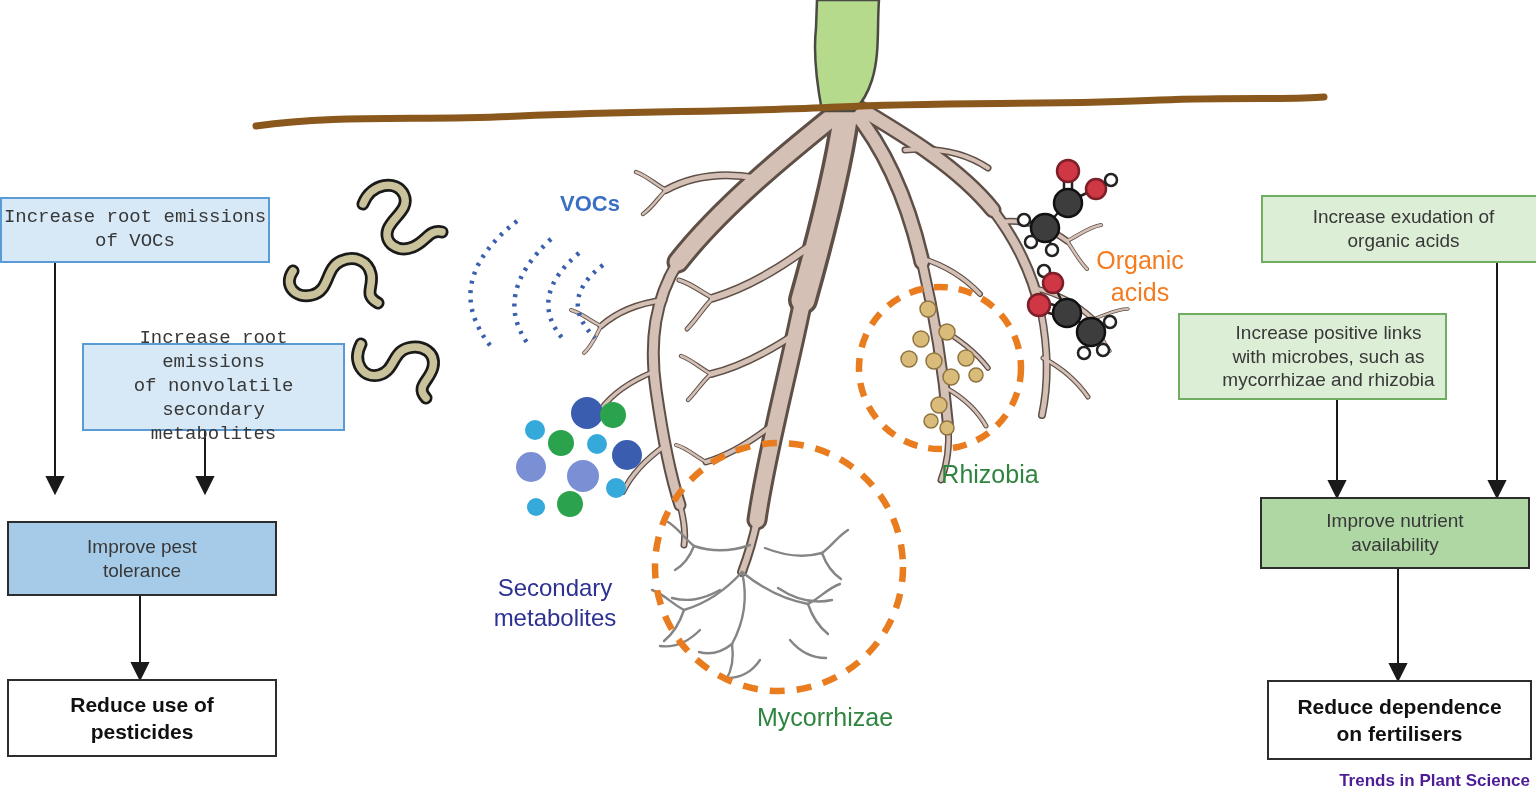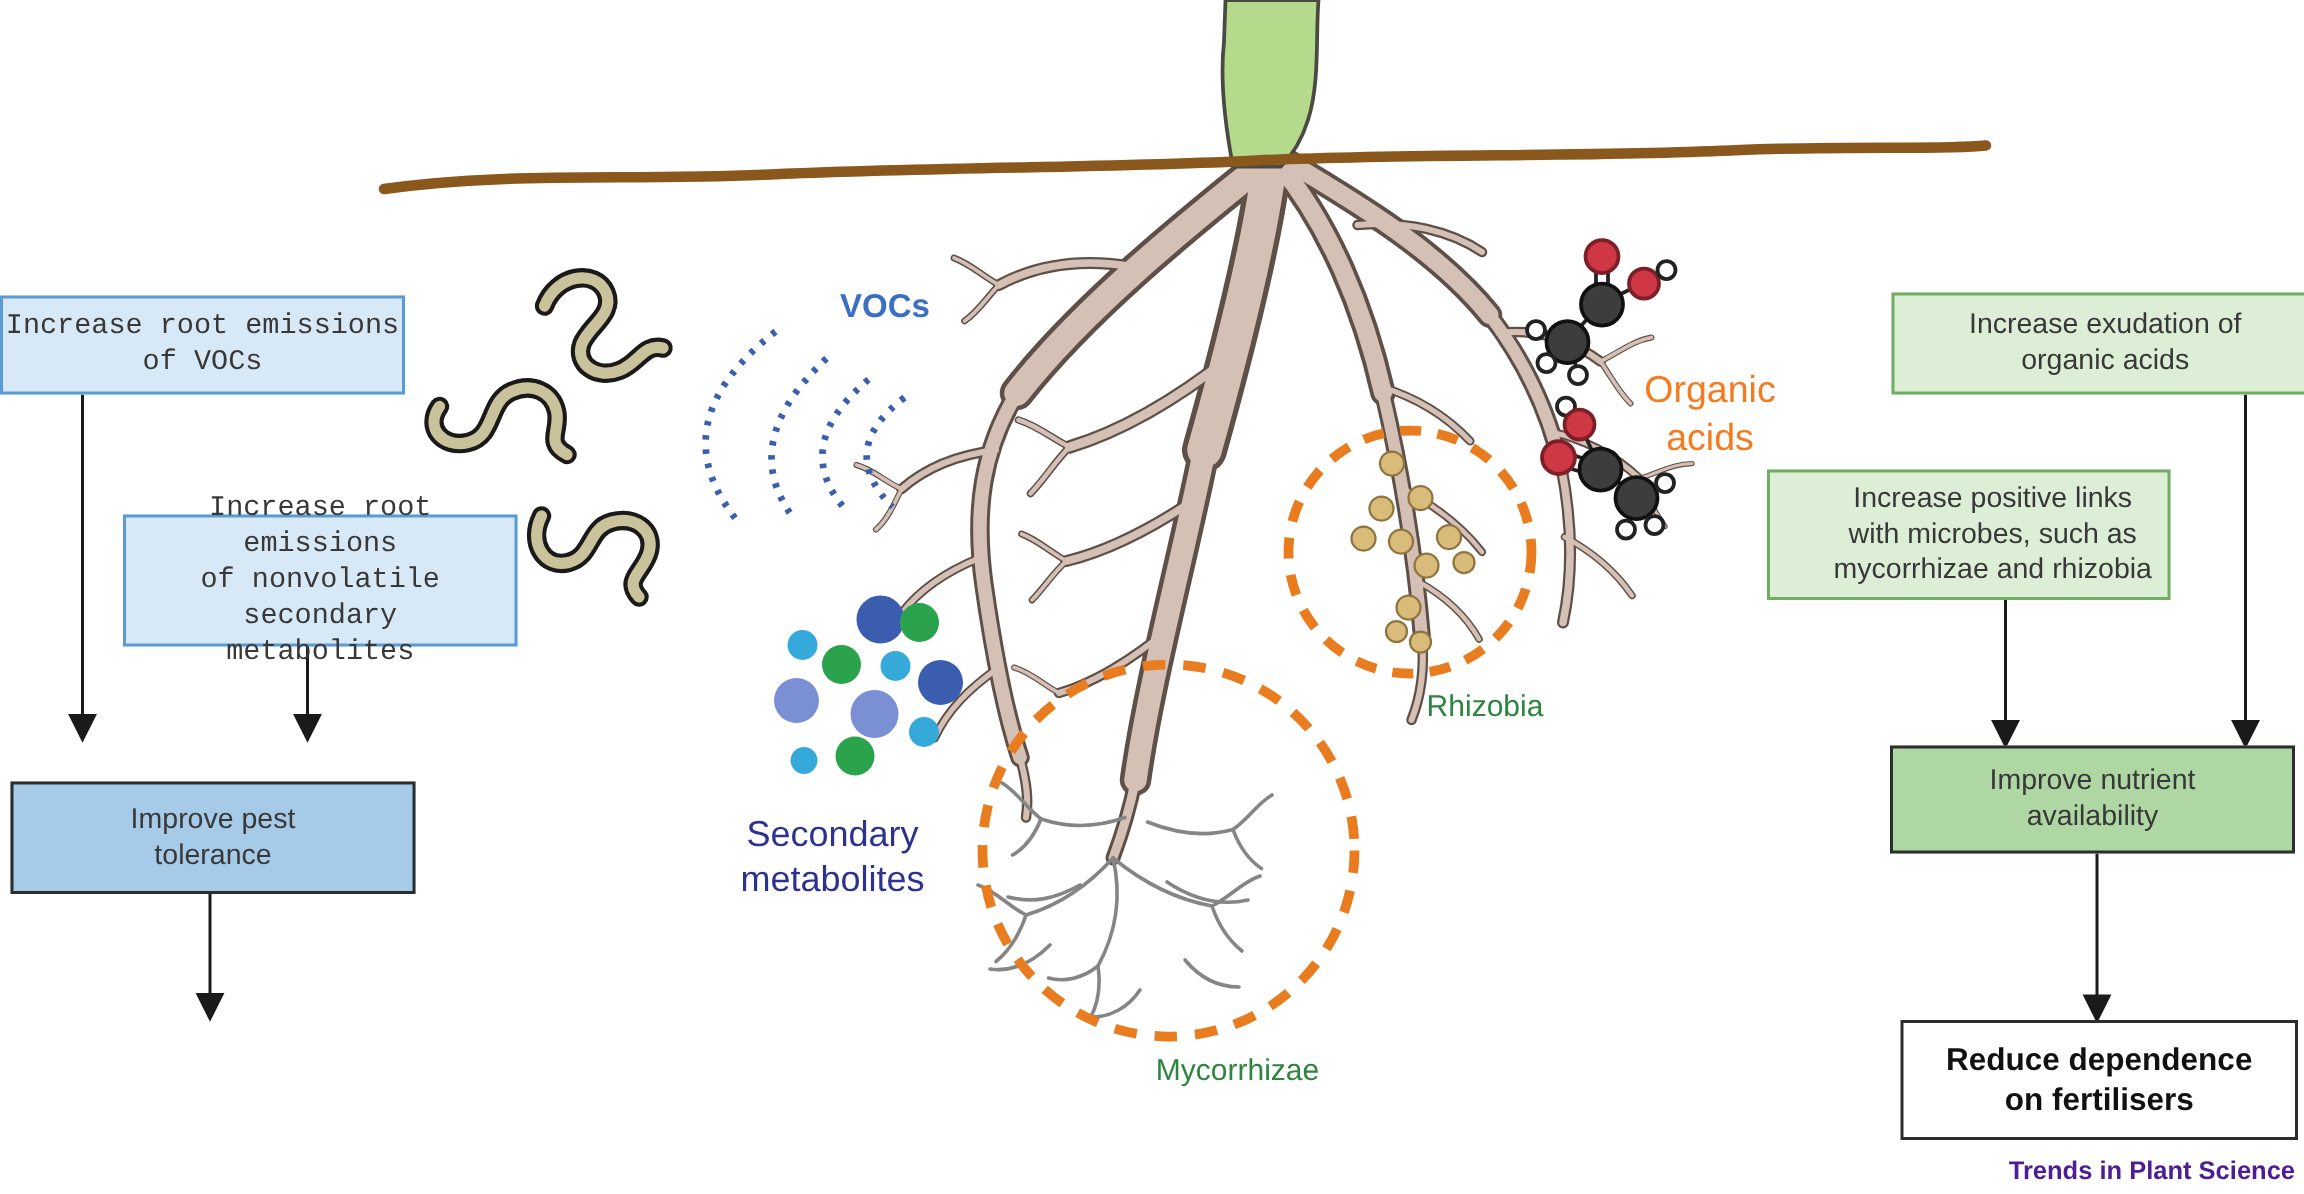--- a/index.html
+++ b/index.html
@@ -11,21 +11,21 @@
        font-size:19px;line-height:1.26;color:#383838;background:#fff;
        border:2px solid #2d2d2d;}
   .blue-light{background:var(--box-blue-light,#d7e9f6);border-color:var(--box-blue-border,#5b9bd5);font-family:Liberation Mono, monospace;}
   .blue-mid{background:var(--box-blue-mid,#a6cbe8);border-color:#2d2d2d;}
   .green-light{background:var(--box-green-light,#ddeed7);border-color:var(--box-green-border,#6fad62);}
   .green-mid{background:var(--box-green-mid,#aed7a4);border-color:#2d2d2d;}
   .outcome{font-weight:bold;font-size:21px;color:#111;line-height:1.3;}
   .lbl{position:absolute;white-space:pre-line;text-align:center;}
   .lbl-vocs{color:var(--label-blue,#3a6fc4);font-size:22px;font-weight:bold;}
   .lbl-navy{color:var(--label-navy,#2c3192);font-size:24px;line-height:1.25;}
-  .lbl-green{color:var(--label-green,#2e8540);font-size:20px;}
+  .lbl-green{color:var(--label-green,#2e8540);font-size:25px;}
   .lbl-orange{color:var(--label-orange,#f47b20);font-size:25px;line-height:1.28;}
   .footer{position:absolute;right:6px;top:771px;font-size:17px;font-weight:bold;color:#4c1d95;}
 </style>
 </head>
 <body>
 
 <div class="stage">
 
   <svg class="art" width="1536" height="796" viewBox="0 0 1536 796">
 
@@ -254,37 +254,39 @@
   <div class="box blue-light" style="left:0;top:197;left:0px;top:197px;width:270px;height:66px;">Increase root emissions
 of VOCs</div>
 
   <div class="box blue-light" style="left:82px;top:343px;width:263px;height:88px;">Increase root emissions
 of nonvolatile secondary
 metabolites</div>
 
   <div class="box blue-mid" style="left:7px;top:493px;width:270px;height:75px;margin-top:28px;">Improve pest
 tolerance</div>
 
+  <div class="box outcome" style="left:7px;top:679px;width:270px;height:78px;">Reduce use of
+pesticides</div>
 
   <div class="box green-light" style="left:1261px;top:195px;width:285px;height:68px;">Increase exudation of
 organic acids</div>
 
   <div class="box green-light" style="left:1178px;top:313px;width:269px;height:87px;padding-left:32px;">Increase positive links
 with microbes, such as
 mycorrhizae and rhizobia</div>
 
   <div class="box outcome" style="left:1267px;top:680px;width:265px;height:80px;">Reduce dependence
 on fertilisers</div>
 
   <div class="box green-mid" style="left:1260px;top:497px;width:270px;height:72px;">Improve nutrient
 availability</div>
 
   <div class="lbl lbl-vocs" style="left:550px;top:191px;width:80px;">VOCs</div>
 
-  <div class="lbl lbl-navy" style="left:475px;top:542px;width:160px;">Secondary
+  <div class="lbl lbl-navy" style="left:475px;top:573px;width:160px;">Secondary
 metabolites</div>
 
   <div class="lbl lbl-green" style="left:755px;top:703px;width:140px;">Mycorrhizae</div>
 
   <div class="lbl lbl-green" style="left:940px;top:460px;width:100px;">Rhizobia</div>
 
   <div class="lbl lbl-orange" style="left:1090px;top:244px;width:100px;">Organic
 acids</div>
 
   <div class="footer">Trends in Plant Science</div>

